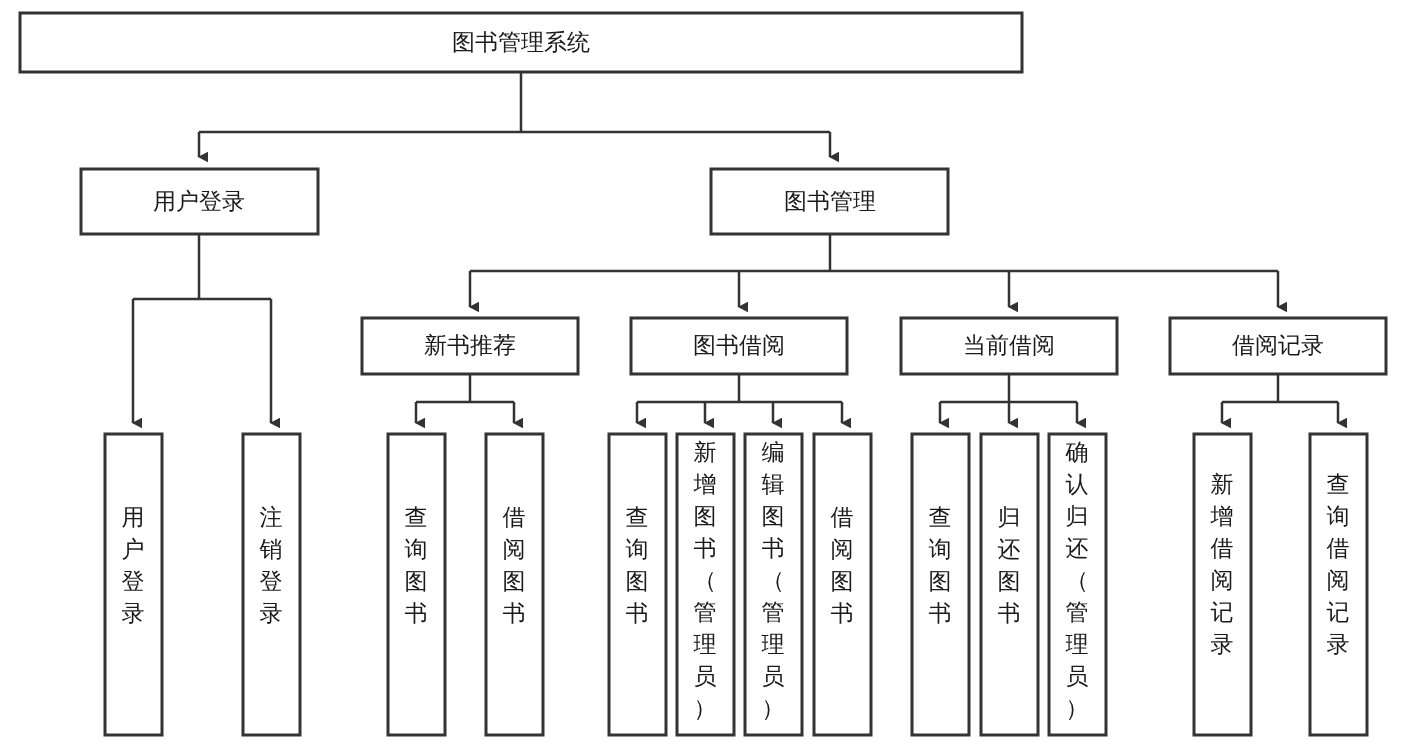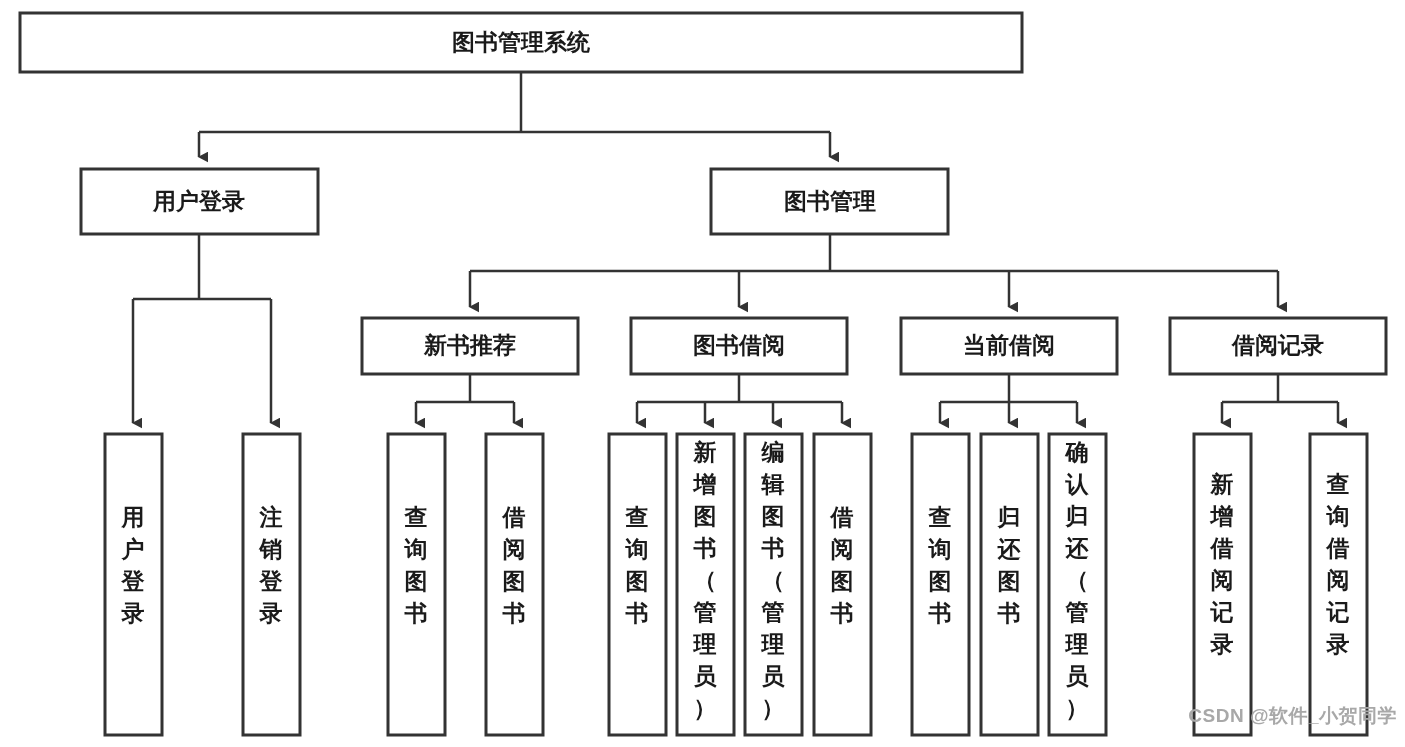--- a/index.html
+++ b/index.html
@@ -11,21 +11,20 @@
     width: 1405px;
     height: 747px;
     font-family: "Liberation Sans", "DejaVu Sans", sans-serif;
     overflow: hidden;
     position: relative;
   }
   #diagram-root {
     position: relative;
     width: 1405px;
     height: 735px;
-    font-weight: bold;
   }
   svg.flowchart {
     display: block;
     width: 1405px;
     height: 747px;
   }
   .node-box {
     fill: #ffffff;
     stroke: #333333;
     stroke-width: 3;
@@ -224,14 +223,13 @@
       <text class="node-label-v" x="1222" y="492"><tspan x="1222" y="492">新</tspan><tspan x="1222" y="524">增</tspan><tspan x="1222" y="556">借</tspan><tspan x="1222" y="588">阅</tspan><tspan x="1222" y="620">记</tspan><tspan x="1222" y="652">录</tspan></text>
     </g>
 
     <g>
       <rect class="node-box" x="1310" y="434" width="57" height="301"></rect>
       <text class="node-label-v" x="1338" y="492"><tspan x="1338" y="492">查</tspan><tspan x="1338" y="524">询</tspan><tspan x="1338" y="556">借</tspan><tspan x="1338" y="588">阅</tspan><tspan x="1338" y="620">记</tspan><tspan x="1338" y="652">录</tspan></text>
     </g>
 
   </svg>
 
-  <div class="watermark-text">CSDN @软件_小贺同学</div>
 </div>
 
 </body></html>

